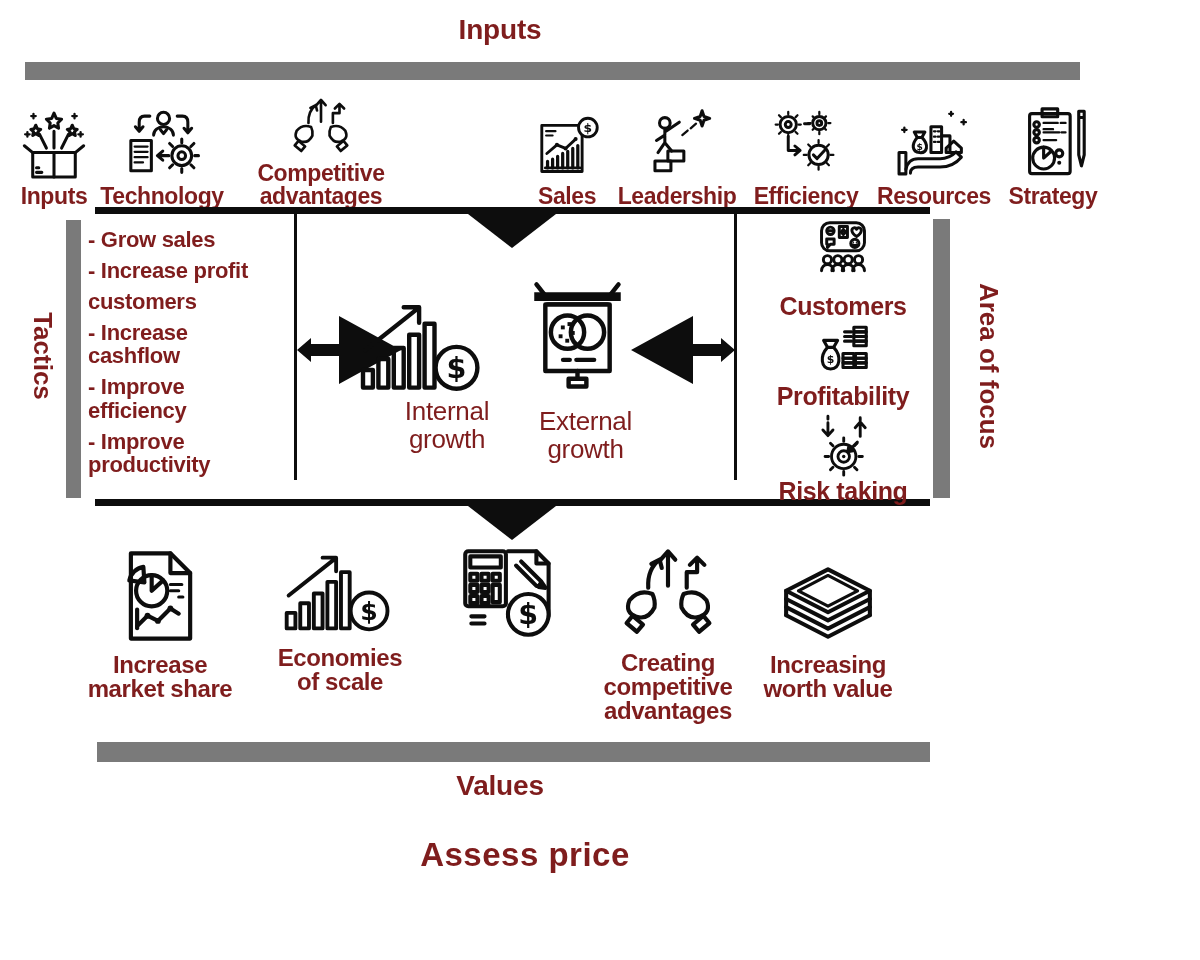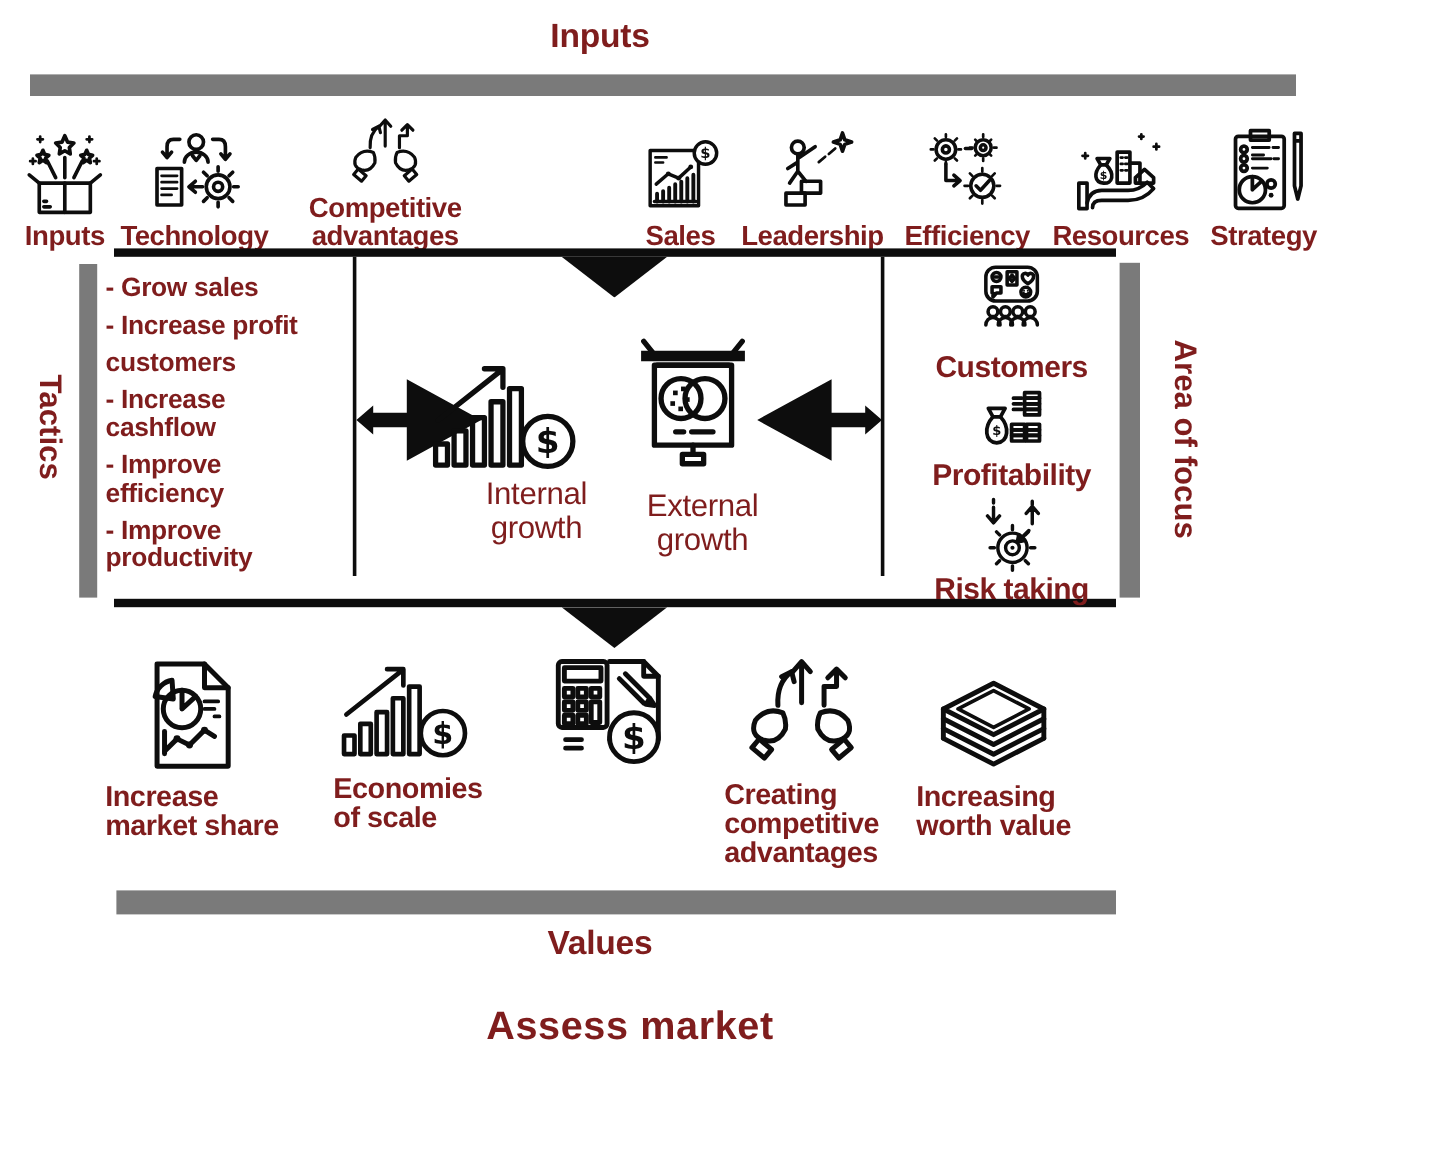--- a/index.html
+++ b/index.html
@@ -19,21 +19,21 @@
           transform:translate(-50%,-50%) rotate(90deg)}
   .tlist{position:absolute;left:88px;top:228px;width:206px}
   .titem{font-size:22px;font-weight:700;line-height:1.05;letter-spacing:-0.3px;margin-bottom:8px}
   .titem span{display:block}
   .glabel{font-size:26px;font-weight:400;line-height:1.07;letter-spacing:-0.3px;text-align:center}
   .glabel span{display:block}
   .fcol{position:absolute;left:768px;top:219px;width:150px;display:flex;flex-direction:column;align-items:center}
   .fitem{display:flex;flex-direction:column;align-items:center;margin-bottom:2px}
   .flbl{font-size:25px;font-weight:700;letter-spacing:-0.4px;line-height:1.05;text-align:center}
   .vcol{position:absolute;top:545px;display:flex;flex-direction:column;align-items:center}
-  .vlbl{font-size:24px;font-weight:700;line-height:1.0;letter-spacing:-0.4px;margin-top:4px}
+  .vlbl{font-size:24px;font-weight:700;line-height:1.0;letter-spacing:-0.4px;text-align:center;margin-top:4px}
   .vlbl span{display:block}
   
   .lk{fill:none;stroke:#0d0d0d;stroke-width:4;stroke-linecap:round;stroke-linejoin:round}
   .lk .fk,.fk{fill:#0d0d0d;stroke:none}
   .tk{fill:none;stroke:#0d0d0d;stroke-width:8;stroke-linecap:square}
   .gn{fill:none;stroke:#2fa63e;stroke-width:5;stroke-linecap:round}
   .dollar{font-family:"DejaVu Sans",sans-serif;font-weight:bold;fill:#0d0d0d;stroke:none;text-anchor:middle}
 </style>
 </head>
 <body>
@@ -448,15 +448,15 @@
       </g>
     </svg>
     <div class="vlbl">
         <span>Increasing</span>
         <span>worth value</span>
       </div>
   </div>
 
   <div class="abs gbar" style="left:97px;top:742px;width:833px;height:20px"></div>
   <div class="abs heading" style="left:380px;top:770px;width:240px">Values</div>
-  <div class="abs bigtitle" style="left:325px;top:836px;width:400px">Assess market</div>
+  <div class="abs bigtitle" style="left:325px;top:836px;width:400px">Assess price</div>
 
 </div>
 
 </body></html>

